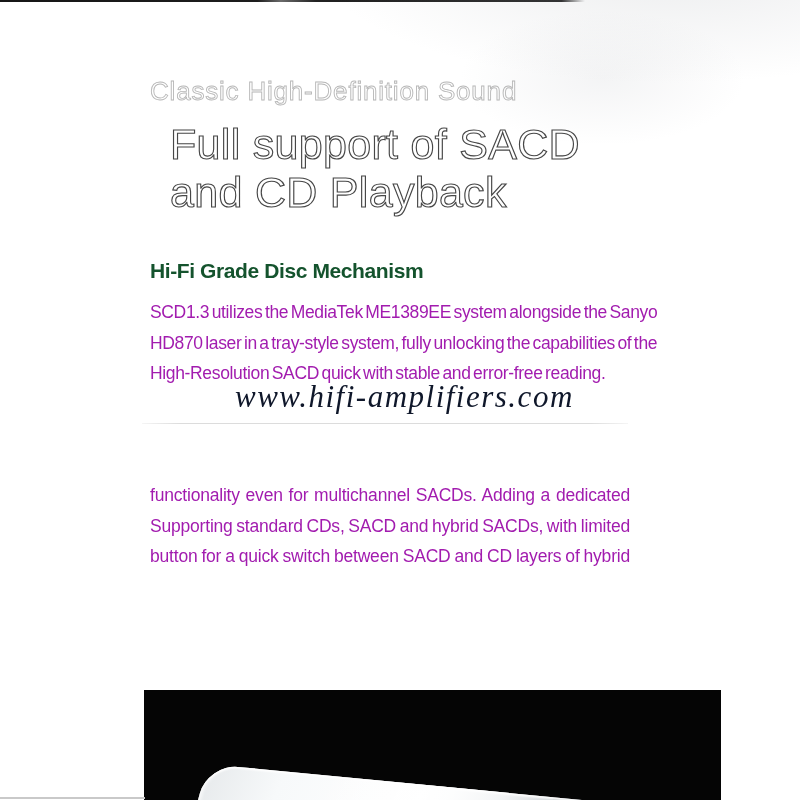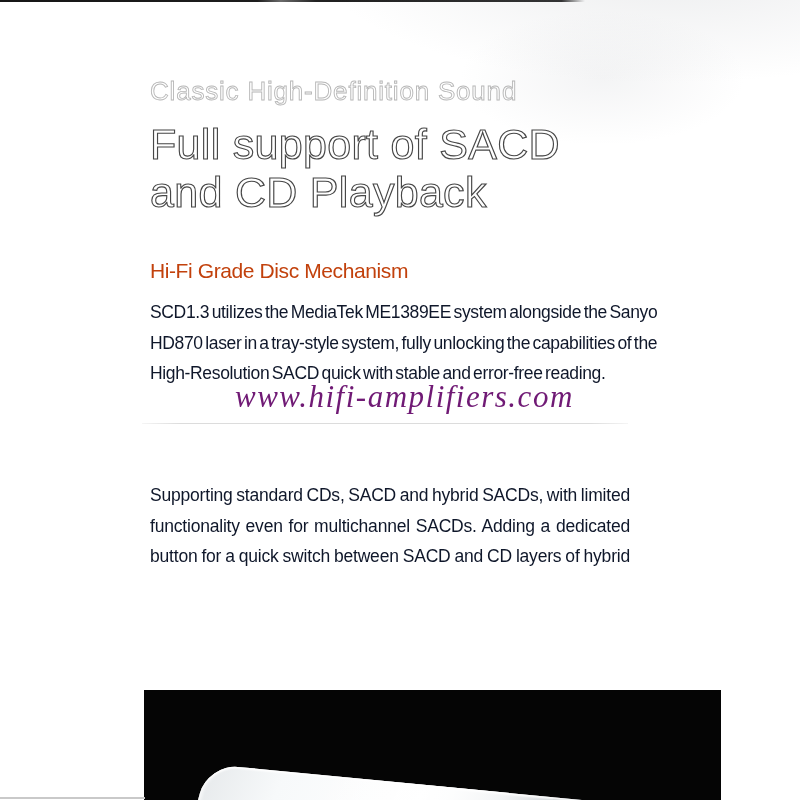--- a/index.html
+++ b/index.html
@@ -41,37 +41,38 @@
     -webkit-text-stroke: 0.9px #b7b7b7;
     font-weight: 400;
   }
   .hero-title {
     margin-top: 13px;
     font-size: 43px;
     line-height: 48px;
     font-weight: 400;
     letter-spacing: 0.3px;
     color: transparent;
+    margin-left: 20px;
     -webkit-text-stroke: 1.15px #474747;
   }
 
   .feature { position: absolute; left: 150px; width: 482px; }
   .feature-1 { top: 259px; }
   .feature-2 { top: 466px; }
   .feature-heading {
     font-size: 21px;
-    font-weight: 400;
+    font-weight: 700;
     letter-spacing: -0.4px;
-    color: #c2410c;
+    color: #14532d;
   }
   .feature-body { margin-top: 14px; }
   .body-line {
     font-size: 17.5px;
     line-height: 30.5px;
-    color: #0f172a;
+    color: #a21caf;
     letter-spacing: -0.35px;
     word-spacing: -2px;
     white-space: nowrap;
   }
   
   .feature-2 .body-line {
     letter-spacing: -0.2px;
     word-spacing: -1px;
     text-align-last: justify;
     width: 480px;
@@ -80,21 +81,21 @@
     text-align-last: left;
   }
 
   .watermark {
     position: absolute;
     left: 235px; top: 379px;
     font-family: "Liberation Serif", serif;
     font-style: italic;
     font-size: 31px;
     letter-spacing: 1.5px;
-    color: #701a75;
+    color: #0f172a;
   }
 
   .section-divider {
     position: absolute;
     left: 142px; top: 423px;
     width: 486px; height: 1px;
     background: linear-gradient(90deg, rgba(221,221,221,0.3), #dcdcdc 8%, #dcdcdc 92%, rgba(221,221,221,0.3));
   }
 
   
@@ -152,22 +153,22 @@
       <div class="body-line">High-Resolution SACD quick with stable and error-free reading.</div>
     </div>
   </section>
 
   <div class="watermark">www.hifi-amplifiers.com</div>
 
   <div class="section-divider"></div>
 
   <section class="feature feature-2">
     <div class="feature-body">
+      <div class="body-line">functionality even for multichannel SACDs. Adding a dedicated</div>
       <div class="body-line">Supporting standard CDs, SACD and hybrid SACDs, with limited</div>
-      <div class="body-line">functionality even for multichannel SACDs. Adding a dedicated</div>
       <div class="body-line">button for a quick switch between SACD and CD layers of hybrid</div>
     </div>
   </section>
 
   <div class="footer-panel">
     <div class="device-corner">
       <div class="device-gloss"></div>
     </div>
   </div>
 

